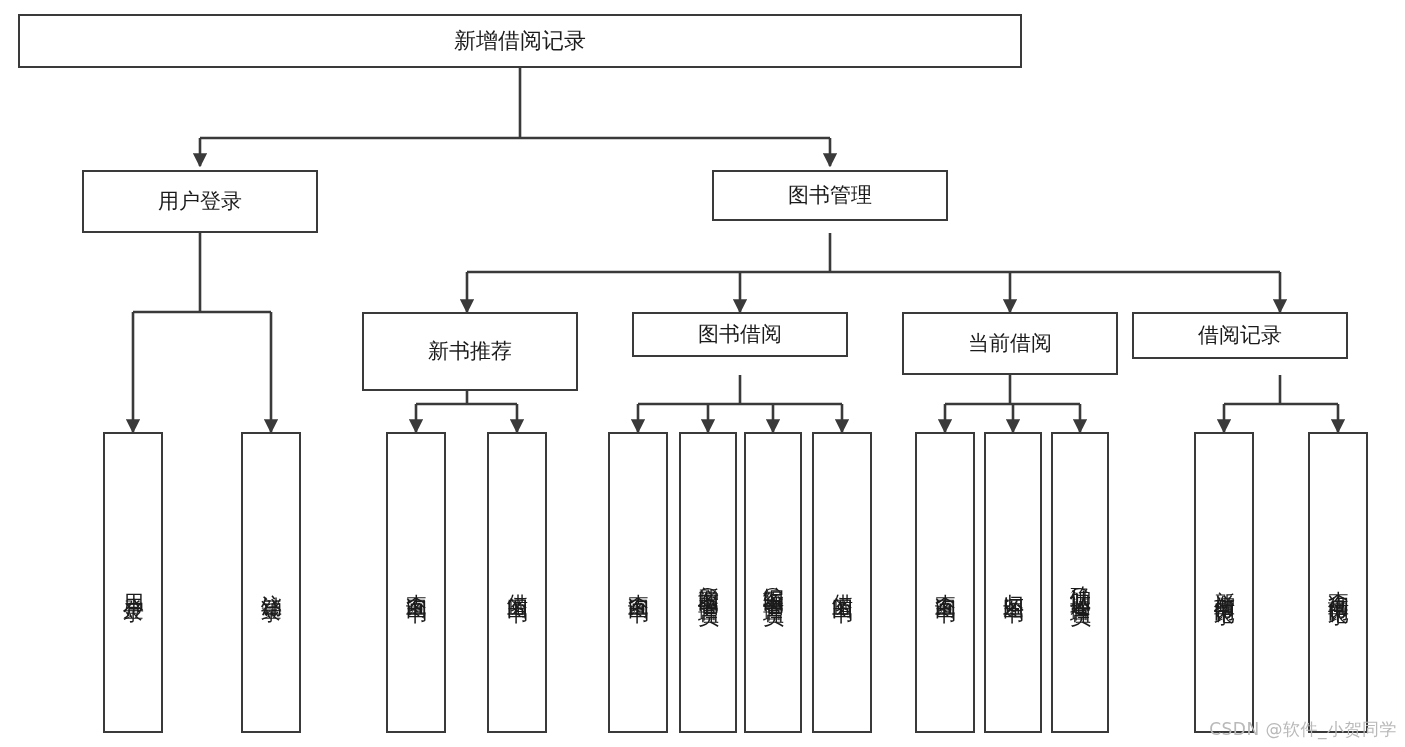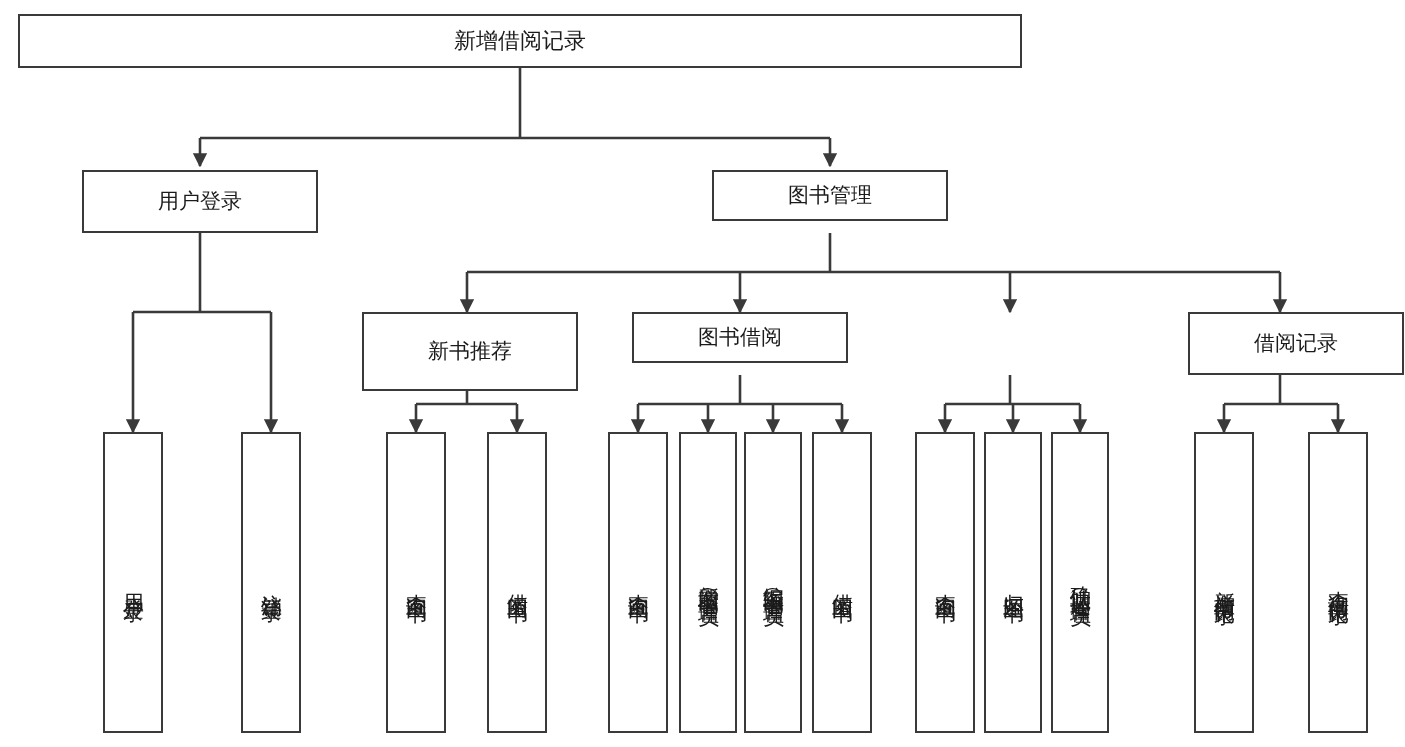--- a/index.html
+++ b/index.html
@@ -130,24 +130,27 @@
   <div class="node branch" style="left:82px; top:170px; width:236px; height:63px;">
     <span class="node-label">用户登录</span>
   </div>
   <div class="node branch" style="left:712px; top:170px; width:236px; height:51px;">
     <span class="node-label">图书管理</span>
   </div>
 
   <div class="node branch" style="left:362px; top:312px; width:216px; height:79px;">
     <span class="node-label">新书推荐</span>
   </div>
-  <div class="node branch" style="left:632px; top:312px; width:216px; height:51px;">
+  <div class="node branch" style="left:632px; top:312px; width:216px; height:45px;">
     <span class="node-label">图书借阅</span>
   </div>
-  <div class="node branch" style="left:1188px; top:312px; width:216px; height:63px;">
+  <div class="node branch" style="left:902px; top:312px; width:216px; height:63px;">
+    <span class="node-label">当前借阅</span>
+  </div>
+  <div class="node branch" style="left:1132px; top:312px; width:216px; height:47px;">
     <span class="node-label">借阅记录</span>
   </div>
 
   <div class="node leaf" style="left:103px; top:432px; width:60px; height:301px;">
     <span class="node-label">用户登录</span>
   </div>
   <div class="node leaf" style="left:241px; top:432px; width:60px; height:301px;">
     <span class="node-label">注销登录</span>
   </div>
 
@@ -181,13 +184,14 @@
     <span class="node-label">确认归还（管理员）</span>
   </div>
 
   <div class="node leaf" style="left:1194px; top:432px; width:60px; height:301px;">
     <span class="node-label">新增借阅记录</span>
   </div>
   <div class="node leaf" style="left:1308px; top:432px; width:60px; height:301px;">
     <span class="node-label">查询借阅记录</span>
   </div>
 
+  <div class="watermark">CSDN @软件_小贺同学</div>
 </div>
 
 </body></html>

